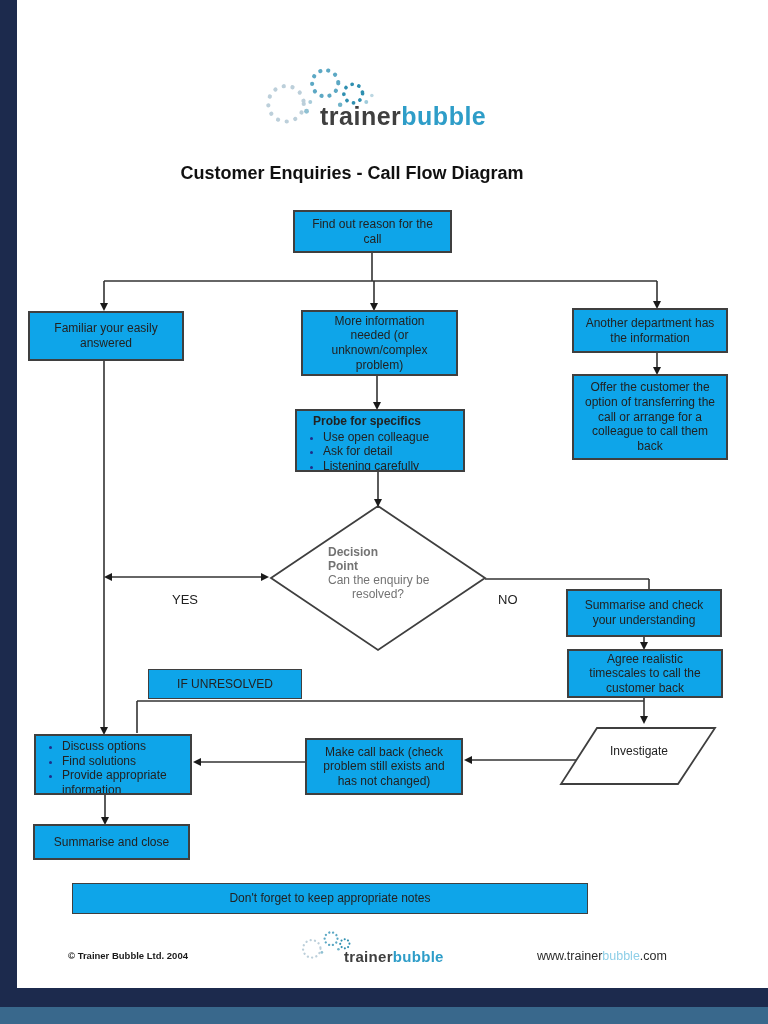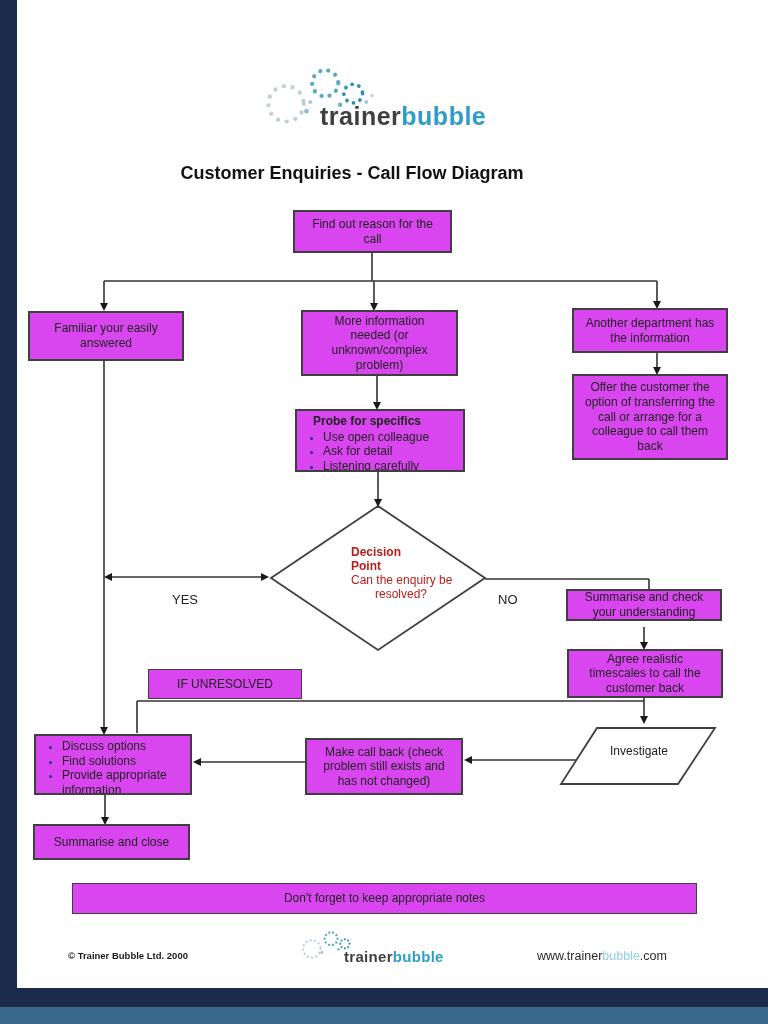--- a/index.html
+++ b/index.html
@@ -11,31 +11,31 @@
   .band-blue{position:absolute;left:0;top:1007px;width:768px;height:17px;background:#39688C;}
   
   .logo-wrap{position:absolute;left:258px;top:58px;width:260px;height:80px;}
   .logo-svg{position:absolute;left:0;top:0;}
   .logo-text{position:absolute;left:62px;top:44px;font-size:25px;font-weight:bold;letter-spacing:0.5px;}
   .logo-dark{color:#3f3f3f;} .logo-blue{color:#2E9DC8;}
   
   .title{position:absolute;left:0;top:163px;width:704px;text-align:center;
          font-size:18px;font-weight:bold;color:#111;}
   
-  .fbox{position:absolute;box-sizing:border-box;background:#d946ef;border:2px solid #3f3f3f;
+  .fbox{position:absolute;box-sizing:border-box;background:#0ea5e9;border:2px solid #3f3f3f;
         display:flex;align-items:center;justify-content:center;text-align:center;
         font-size:12px;line-height:1.22;color:#222;}
   .fbox.thin{border-width:1.5px;}
   .bullets{display:block;text-align:left;overflow:hidden;padding-top:2px;}
   .bullets .bt{font-weight:bold;text-align:left;margin:1px 0 0 16px;}
   .bullets ul{margin:1px 0 0 0;padding-left:26px;}
   .bullets li{line-height:1.22;}
   .bullets li::marker{color:#1F2E8A;font-size:11px;}
   
-  .decision-text{position:absolute;left:328px;top:545px;width:110px;font-size:12px;line-height:1.18;color:#b91c1c;margin-left:23px;}
+  .decision-text{position:absolute;left:328px;top:545px;width:110px;font-size:12px;line-height:1.18;color:#737373;}
   .decision-text .dt{font-weight:bold;width:72px;}
   .decision-text .dq{padding-left:24px;text-indent:-24px;width:100px;}
   .edge-label{position:absolute;font-size:13px;color:#222;}
   .investigate-label{position:absolute;left:585px;top:744px;width:108px;text-align:center;font-size:12px;color:#222;}
   svg.connectors{position:absolute;left:0;top:0;}
   
   .footer-copy{position:absolute;left:68px;top:950px;font-size:9.5px;font-weight:bold;color:#1a1a1a;}
   .footer-logo{position:absolute;left:298px;top:926px;width:200px;height:44px;}
   .footer-logo .logo-text{left:46px;top:22px;font-size:15px;letter-spacing:0.3px;}
   .footer-site{position:absolute;left:537px;top:949px;font-size:12.5px;color:#2b2b2b;}
@@ -131,43 +131,43 @@
   </div>
 
   <div class="decision-text">
     <div class="dt">Decision Point</div>
     <div class="dq">Can the enquiry be resolved?</div>
   </div>
 
   <div class="edge-label" style="left:172px;top:592px;">YES</div>
   <div class="edge-label" style="left:498px;top:592px;">NO</div>
 
-  <div class="fbox" style="left:566px;top:589px;width:156px;height:32px;padding:0 6px;">Summarise and check your understanding</div>
+  <div class="fbox" style="left:566px;top:589px;width:156px;height:48px;padding:0 6px;">Summarise and check your understanding</div>
 
   <div class="fbox thin" style="left:148px;top:669px;width:154px;height:30px;">IF UNRESOLVED</div>
 
   <div class="fbox" style="left:567px;top:649px;width:156px;height:49px;padding:0 8px;">Agree realistic timescales to call the customer back</div>
 
   <div class="investigate-label">Investigate</div>
 
   <div class="fbox" style="left:305px;top:738px;width:158px;height:57px;padding:0 6px;">Make call back (check problem still exists and has not changed)</div>
 
   <div class="fbox bullets" style="left:34px;top:734px;width:158px;height:61px;">
     <ul>
       <li>Discuss options</li>
       <li>Find solutions</li>
       <li>Provide appropriate information</li>
     </ul>
   </div>
 
   <div class="fbox" style="left:33px;top:824px;width:157px;height:36px;">Summarise and close</div>
 
-  <div class="fbox thin" style="left:72px;top:883px;width:625px;height:31px;">Don't forget to keep appropriate notes</div>
+  <div class="fbox thin" style="left:72px;top:883px;width:516px;height:31px;">Don't forget to keep appropriate notes</div>
 
-  <div class="footer-copy">© Trainer Bubble Ltd. 2000</div>
+  <div class="footer-copy">© Trainer Bubble Ltd. 2004</div>
 
   <div class="footer-logo">
     <svg class="logo-svg" width="62" height="36" viewBox="0 0 135 75">
       <circle cx="30" cy="48" r="19" fill="none" stroke="#BCCFDA" stroke-width="5" stroke-dasharray="0.1 9.5" stroke-linecap="round"></circle>
       <circle cx="72" cy="26" r="14" fill="none" stroke="#5CA8C4" stroke-width="5" stroke-dasharray="0.1 8.5" stroke-linecap="round"></circle>
       <circle cx="102" cy="37" r="10" fill="none" stroke="#2E8FB0" stroke-width="4.5" stroke-dasharray="0.1 7.5" stroke-linecap="round"></circle>
       <circle cx="52" cy="56" r="3" fill="#8FC0D2"></circle>
       <circle cx="88" cy="49" r="2.8" fill="#6FB3C9"></circle>
     </svg>
     <div class="logo-text"><span class="logo-dark">trainer</span><span class="logo-blue">bubble</span></div>

